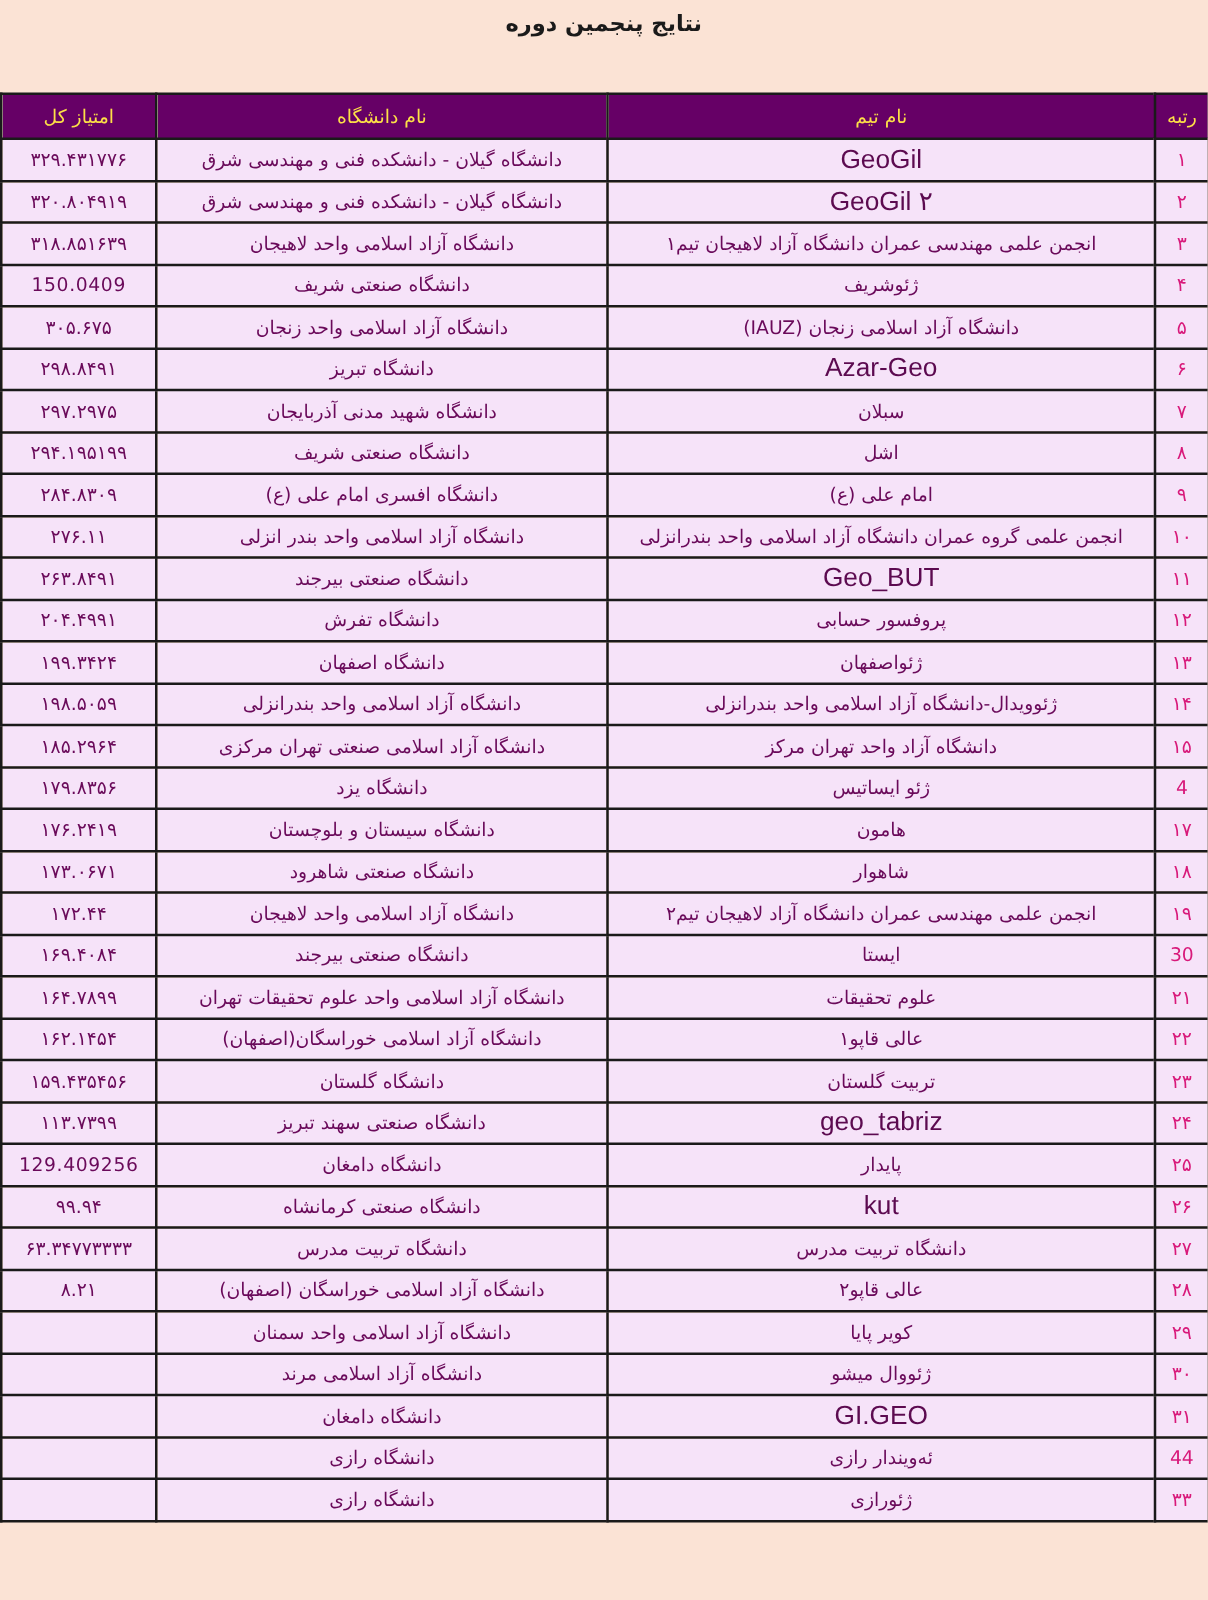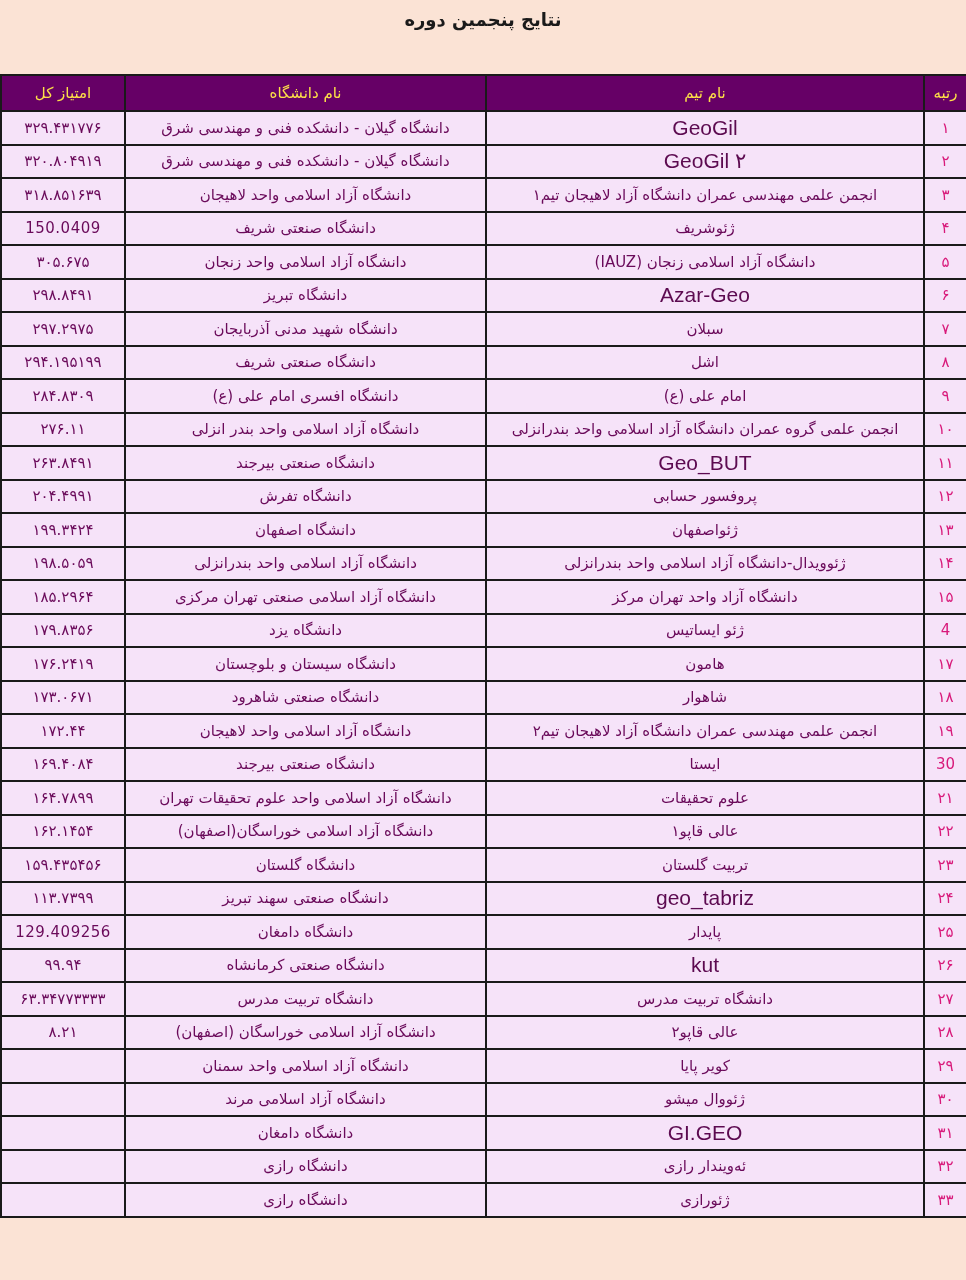--- a/index.html
+++ b/index.html
@@ -274,21 +274,21 @@
         <td class="university-cell">دانشگاه آزاد اسلامی مرند</td>
         <td class="score-cell"></td>
       </tr>
       <tr>
         <td class="rank-cell">۳۱</td>
         <td class="team-cell latin">GI.GEO</td>
         <td class="university-cell">دانشگاه دامغان</td>
         <td class="score-cell"></td>
       </tr>
       <tr>
-        <td class="rank-cell">۳۲</td>
+        <td class="rank-cell">44</td>
         <td class="team-cell">ئەویندار رازی</td>
         <td class="university-cell">دانشگاه رازی</td>
         <td class="score-cell"></td>
       </tr>
       <tr>
         <td class="rank-cell">۳۳</td>
         <td class="team-cell">ژئورازی</td>
         <td class="university-cell">دانشگاه رازی</td>
         <td class="score-cell"></td>
       </tr>

